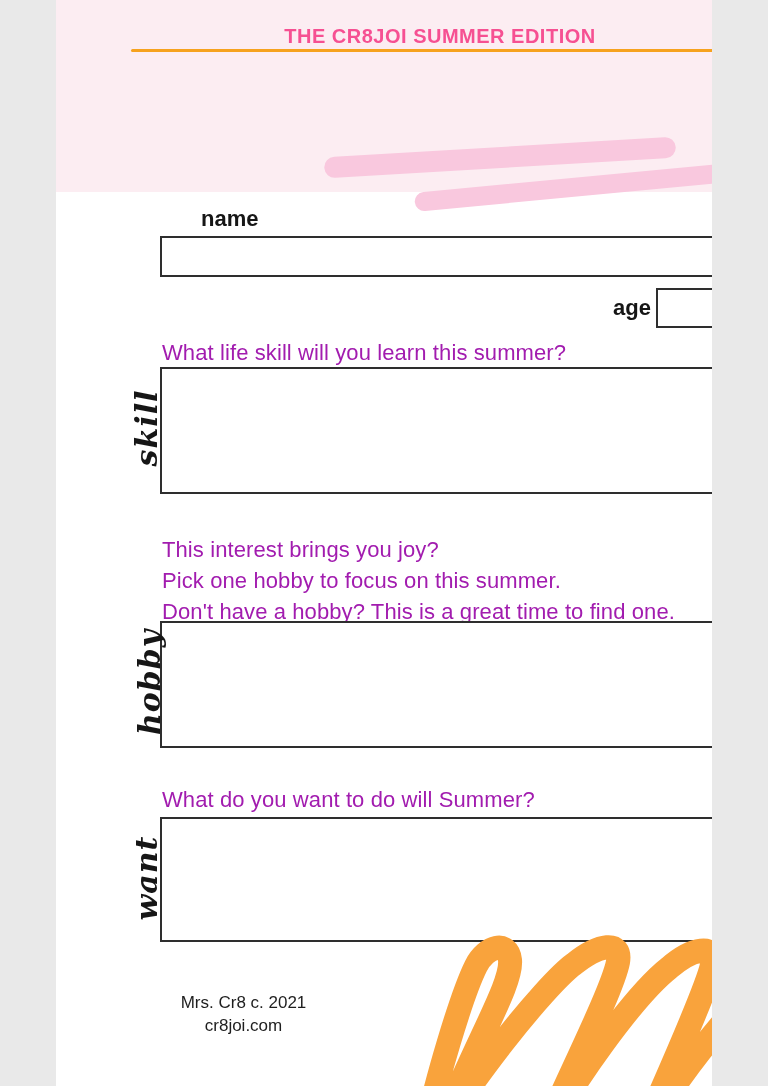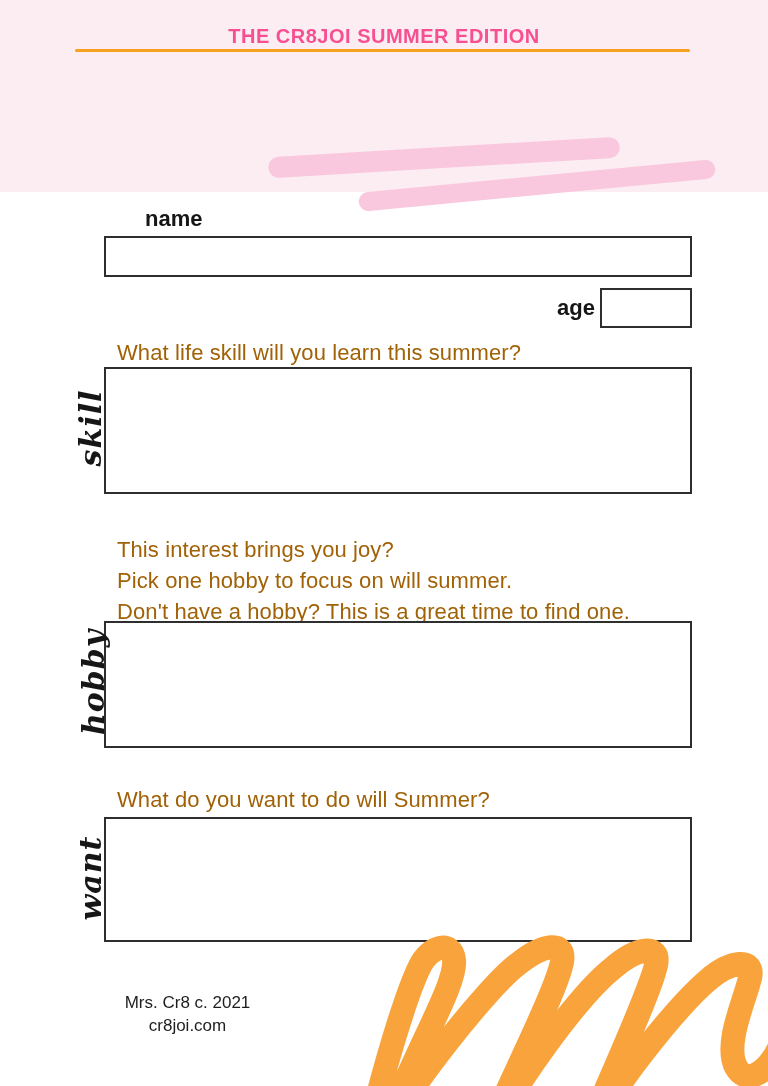--- a/index.html
+++ b/index.html
@@ -1,18 +1,18 @@
 <!DOCTYPE html>
 <html><head>
 <meta charset="utf-8">
 <style>
   html,body{margin:0;padding:0;background:#e9e9e9;}
   .page{
     position:relative;
-    width:768px;height:1086px;
+    width:656px;height:1086px;
     margin:0 auto;
     background:#ffffff;
     overflow:hidden;
     font-family:"Liberation Sans", sans-serif;
     color:#1e1e1e;
   }
   
   .header-band{
     position:absolute;left:0;top:0;width:768px;height:192px;
     background:#fcedf2;
@@ -57,23 +57,22 @@
     background:#ffffff;
     border:2px solid #2e2e2e;
   }
   .name-box{left:104px;top:236px;width:584px;height:37px;}
   .age-box{left:600px;top:288px;width:88px;height:36px;}
   .skill-box{left:104px;top:367px;width:584px;height:123px;}
   .hobby-box{left:104px;top:621px;width:584px;height:123px;}
   .want-box{left:104px;top:817px;width:584px;height:121px;}
   .question{
     position:absolute;left:106px;
-    font-size:22px;font-weight:400;color:#a16207;
+    font-size:22px;font-weight:400;color:#a21caf;
     letter-spacing:.1px;
-    margin-left:11px;
   }
   .q-skill{top:340px;}
   .q-hobby{top:534px;line-height:31px;}
   .q-want{top:787px;}
   .side-label{
     position:absolute;
     width:140px;height:40px;
     display:flex;align-items:center;justify-content:center;
     transform:rotate(-90deg);
     font-family:"DejaVu Serif", serif;
@@ -110,21 +109,21 @@
 
   <div class="field-label age-label">age</div>
   <div class="box age-box"></div>
 
   <div class="question q-skill">What life skill will you learn this summer?</div>
   <div class="box skill-box"></div>
   <div class="side-label side-skill">skill</div>
 
   <div class="question q-hobby">
     <div>This interest brings you joy?</div>
-    <div>Pick one hobby to focus on will summer.</div>
+    <div>Pick one hobby to focus on this summer.</div>
     <div>Don't have a hobby?  This is a great time to find one.</div>
   </div>
   <div class="box hobby-box"></div>
   <div class="side-label side-hobby">hobby</div>
 
   <div class="question q-want">What do you want to do will Summer?</div>
   <div class="box want-box"></div>
   <div class="side-label side-want">want</div>
 
   <div class="footer-credit">

